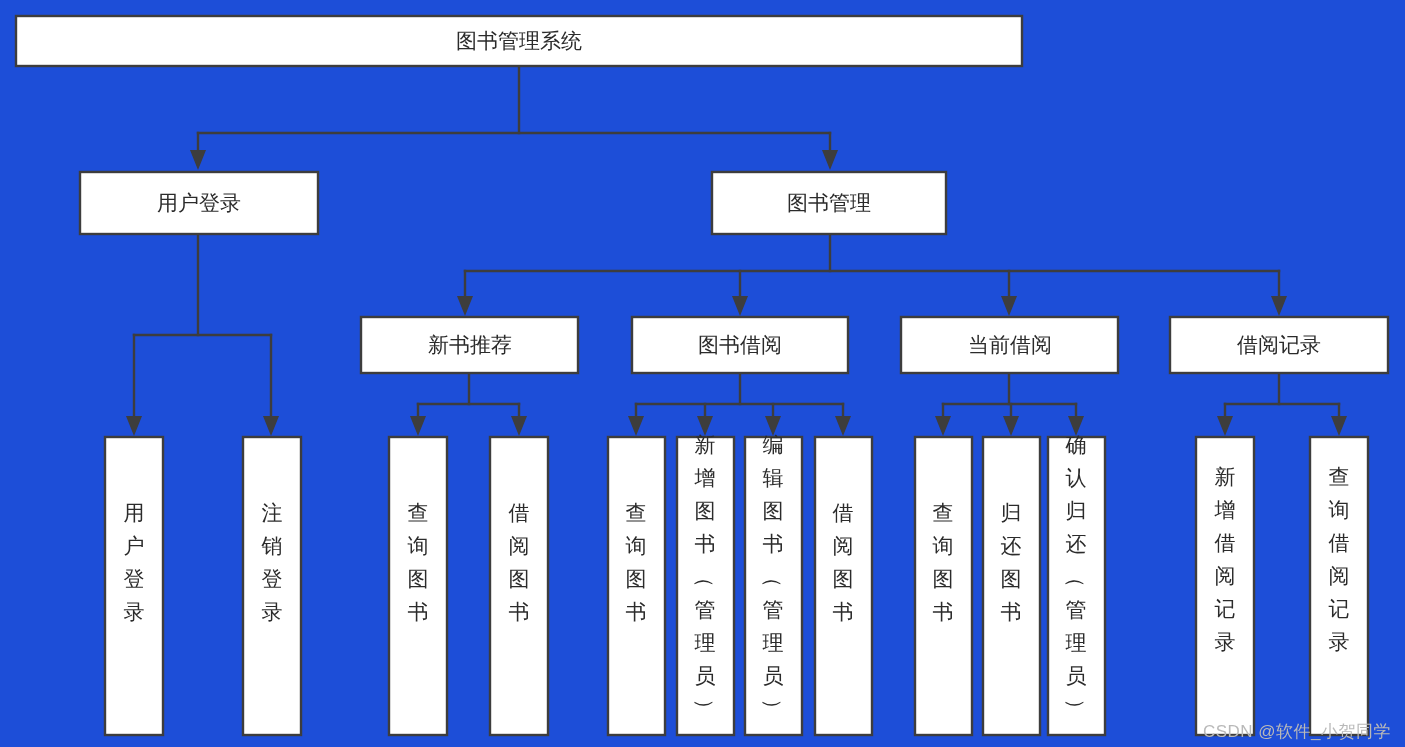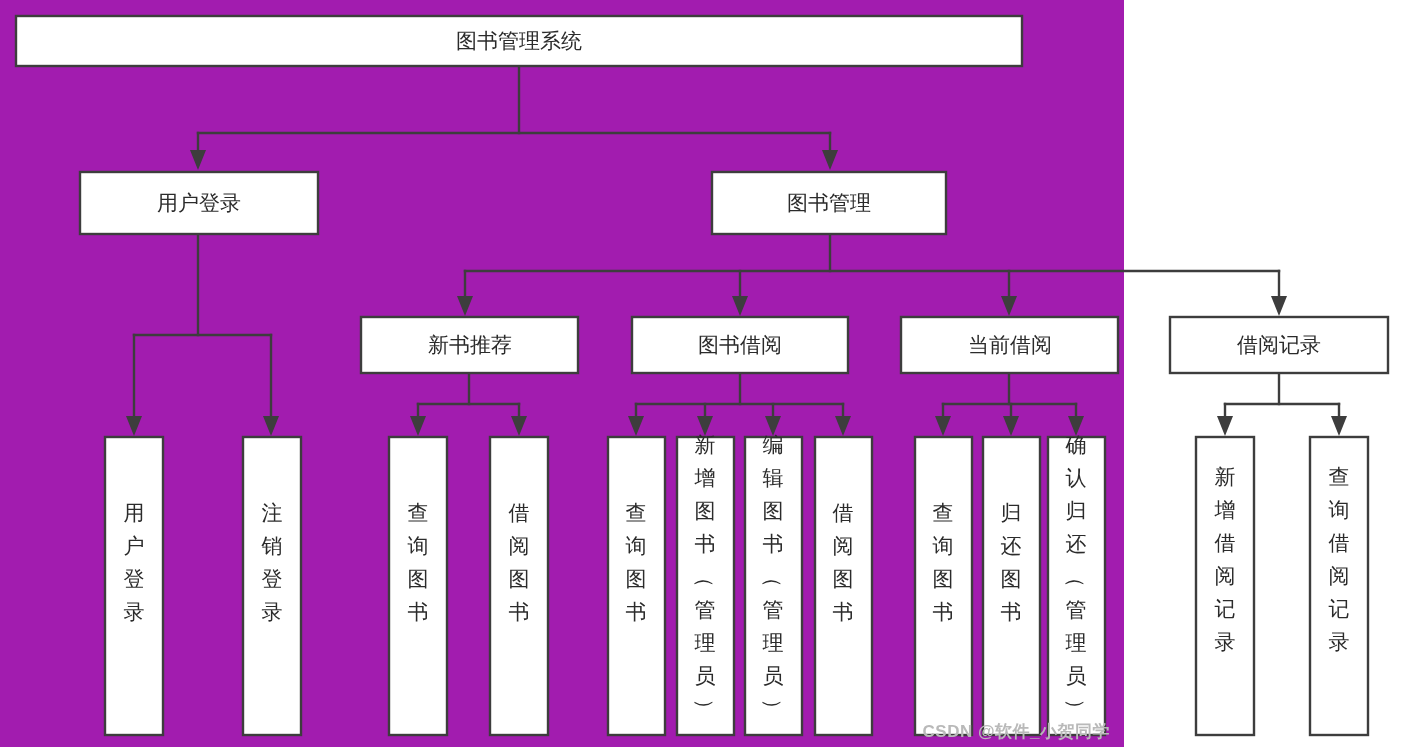--- a/index.html
+++ b/index.html
@@ -8,23 +8,23 @@
     background: #ffffff;
   }
   body {
     width: 1405px;
     height: 747px;
     font-family: "Liberation Sans", "DejaVu Sans", sans-serif;
     overflow: hidden;
   }
   #diagram-root {
     position: relative;
-    width: 1124px;
+    width: 1405px;
     height: 747px;
-    background: #a21caf;
+    background: #1d4ed8;
   }
   svg.diagram-canvas {
     position: absolute;
     left: 0;
     top: 0;
     width: 1405px;
     height: 747px;
   }
   .node-box {
     fill: #ffffff;
@@ -56,21 +56,20 @@
   }
   .watermark {
     position: absolute;
     right: 14px;
     bottom: 4px;
     font-family: "Liberation Sans", "DejaVu Sans", sans-serif;
     font-size: 17px;
     color: #b9b9b9;
     white-space: nowrap;
     letter-spacing: 0.5px;
-    font-weight: bold;
   }
 </style>
 </head>
 <body>
 
 <div id="diagram-root">
 
   <svg class="diagram-canvas" viewBox="0 0 1405 747" xmlns="http://www.w3.org/2000/svg">
 
     <g>

